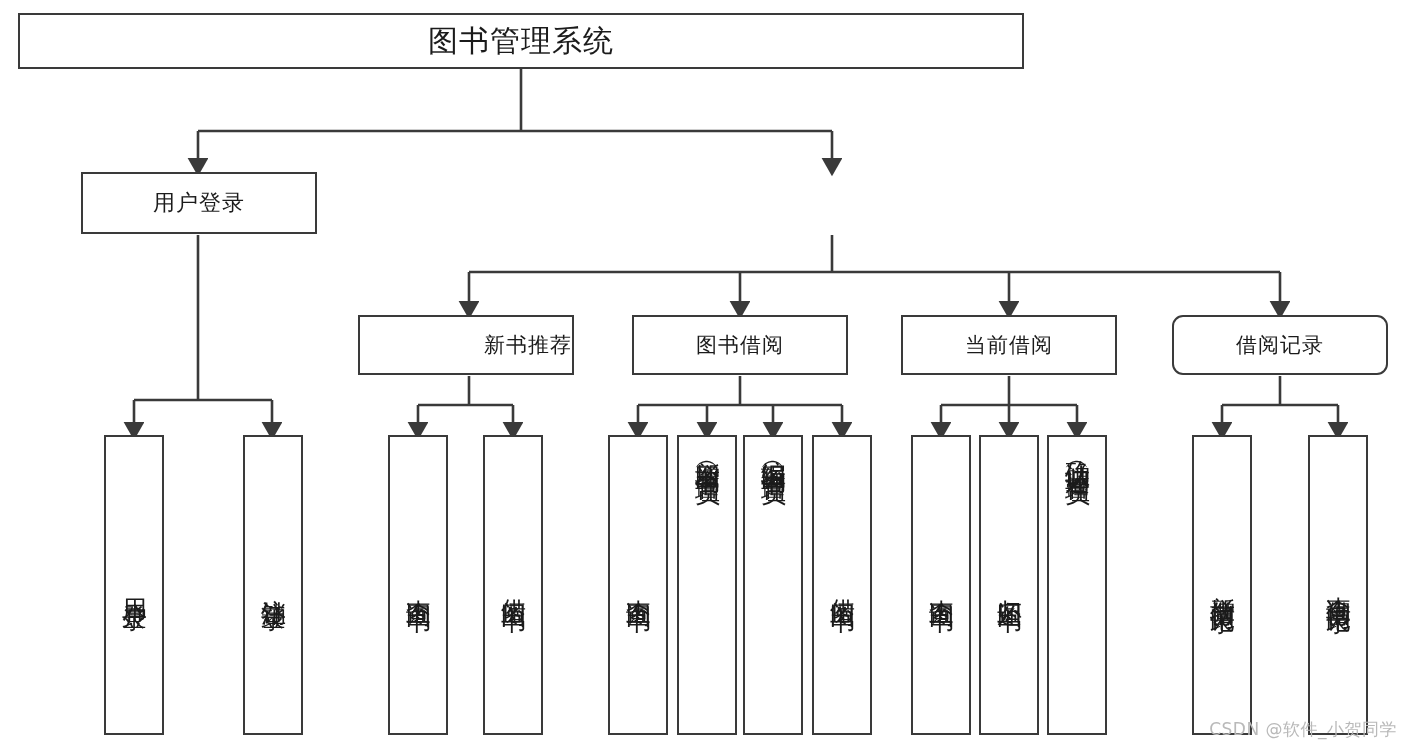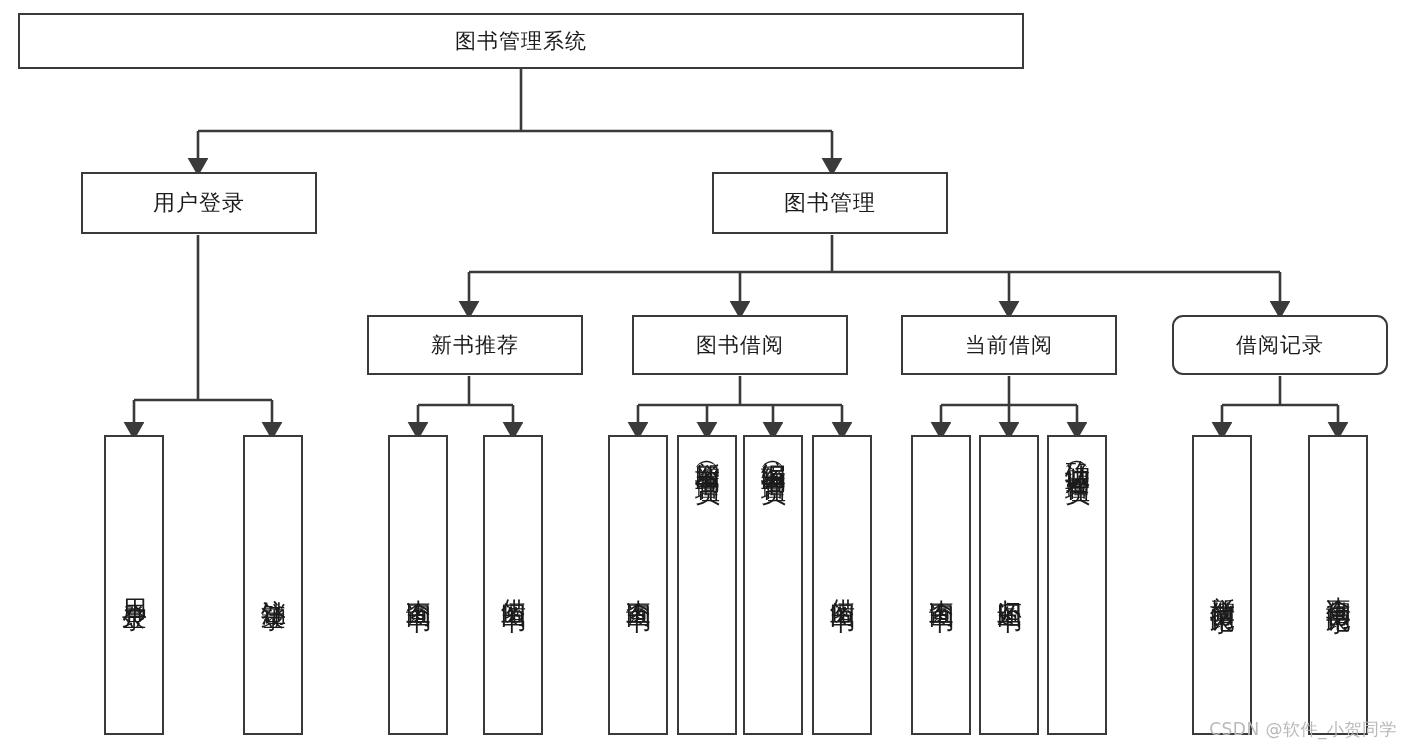--- a/index.html
+++ b/index.html
@@ -31,21 +31,21 @@
     color:#1b1b1b;
   }
   .node .label{
     font-size:22px;
     line-height:1.05;
     letter-spacing:1px;
     white-space:nowrap;
     color:#1b1b1b;
   }
   
-  .node.root .label{font-size:21px;}
+  .node.root .label{font-size:30px;}
   .node.branch .label{font-size:22px;}
   .node.sub .label{font-size:21px;}
 
   
   .node.leaf{
     align-items:flex-start;
     justify-content:center;
     padding-top:4px;
   }
   .node.leaf .label{
@@ -128,25 +128,22 @@
     </g>
   </svg>
 
   <div class="node root" style="left:18px;top:13px;width:1006px;height:56px;">
     <span class="label">图书管理系统</span>
   </div>
 
   <div class="node branch" style="left:81px;top:172px;width:236px;height:62px;">
     <span class="label">用户登录</span>
   </div>
-  <div class="node branch" style="left:712px;top:172px;width:236px;height:62px;">
-    <span class="label">图书管理</span>
-  </div>
 
-  <div class="node sub" style="left:367px;top:315px;width:216px;height:60px;">
+  <div class="node sub" style="left:358px;top:315px;width:216px;height:60px;justify-content:flex-end;">
     <span class="label">新书推荐</span>
   </div>
   <div class="node sub" style="left:632px;top:315px;width:216px;height:60px;">
     <span class="label">图书借阅</span>
   </div>
   <div class="node sub" style="left:901px;top:315px;width:216px;height:60px;">
     <span class="label">当前借阅</span>
   </div>
   <div class="node sub" style="left:1172px;top:315px;width:216px;height:60px;border-radius:11px;">
     <span class="label">借阅记录</span>

